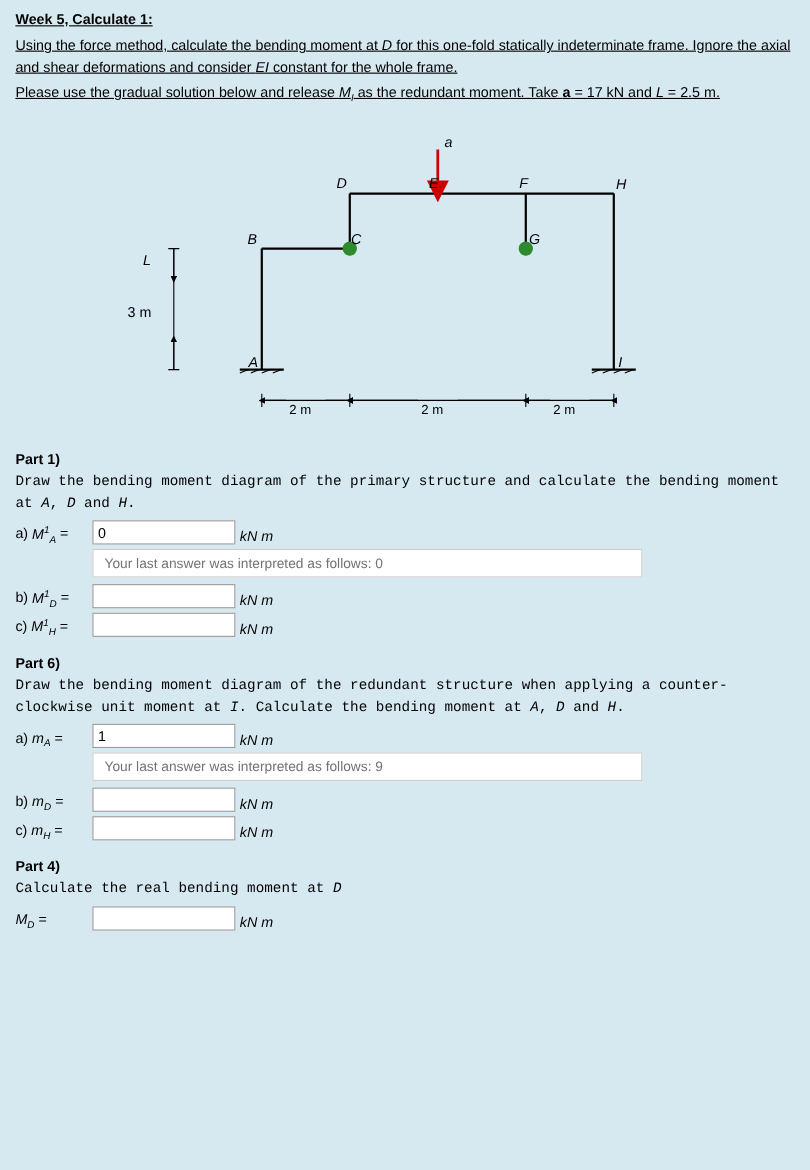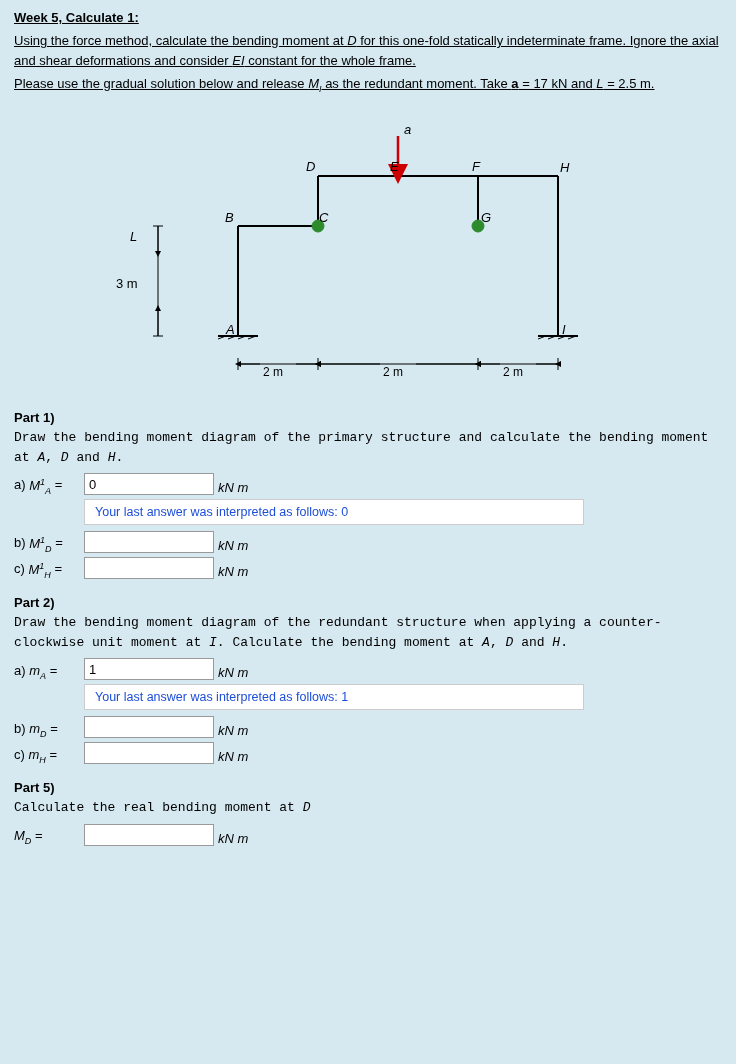--- a/index.html
+++ b/index.html
@@ -68,21 +68,21 @@
       margin-left: 4px;
       font-size: 13px;
       font-style: italic;
     }
     .feedback-box {
       background: #fff;
       border: 1px solid #ccc;
       padding: 5px 10px;
       margin: 4px 0 6px 70px;
       font-size: 12.5px;
-      color: #1d4ed8;
+      color: #737373;
       max-width: 500px;
     }
     .math-italic { font-style: italic; }
     sup { font-size: 9px; }
     sub { font-size: 9px; }
   </style>
 </head>
 <body>
 
 <div class="title">Week 5, Calculate 1:</div>
@@ -215,45 +215,45 @@
   <input type="text" value="" style="">
   <span class="unit">kN m</span>
 </div>
 
 <div class="answer-row">
   <label>c) <span class="math-italic">M<sup>1</sup><sub>H</sub></span> =</label>
   <input type="text" value="" style="">
   <span class="unit">kN m</span>
 </div>
 
-<div class="part-header" style="margin-top:16px;">Part 2)</div>
+<div class="part-header" style="margin-top:16px;">Part 6)</div>
 <div class="part-desc">
   Draw the bending moment diagram of the redundant structure when applying a counter-clockwise unit moment at <span class="math-italic">I</span>. Calculate the bending moment at <span class="math-italic">A</span>, <span class="math-italic">D</span> and <span class="math-italic">H</span>.
 </div>
 
 <div class="answer-row">
   <label>a) <span class="math-italic">m<sub>A</sub></span> =</label>
   <input type="text" value="1" style="">
   <span class="unit">kN m</span>
 </div>
-<div class="feedback-box">Your last answer was interpreted as follows: 1</div>
+<div class="feedback-box">Your last answer was interpreted as follows: 9</div>
 
 <div class="answer-row">
   <label>b) <span class="math-italic">m<sub>D</sub></span> =</label>
   <input type="text" value="" style="">
   <span class="unit">kN m</span>
 </div>
 
 <div class="answer-row">
   <label>c) <span class="math-italic">m<sub>H</sub></span> =</label>
   <input type="text" value="" style="">
   <span class="unit">kN m</span>
 </div>
 
-<div class="part-header" style="margin-top:16px;">Part 5)</div>
+<div class="part-header" style="margin-top:16px;">Part 4)</div>
 <div class="part-desc">
   Calculate the real bending moment at <span class="math-italic">D</span>
 </div>
 <div class="answer-row">
   <label><span class="math-italic">M<sub>D</sub></span> =</label>
   <input type="text" value="" style="">
   <span class="unit">kN m</span>
 </div>
 
 </body></html>

